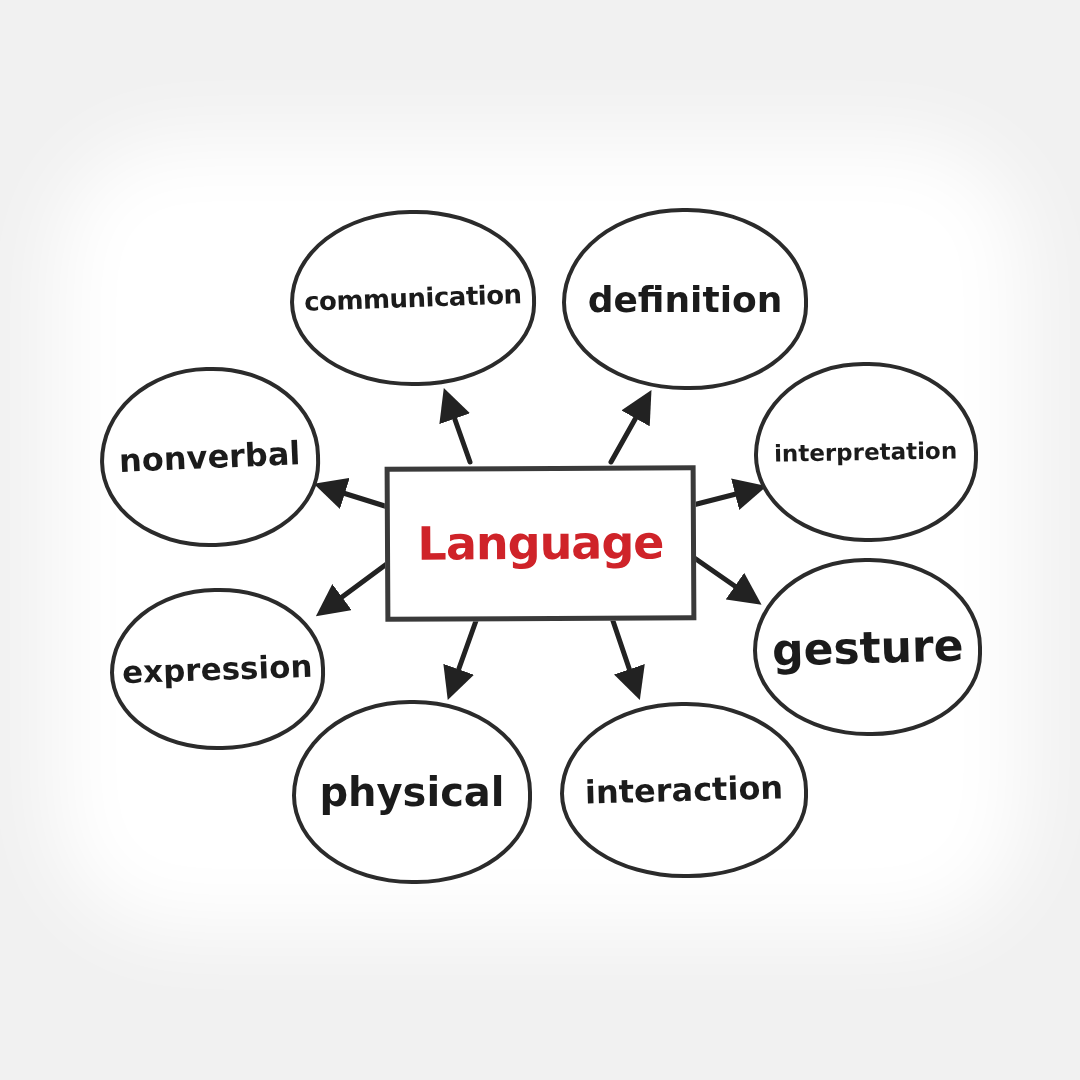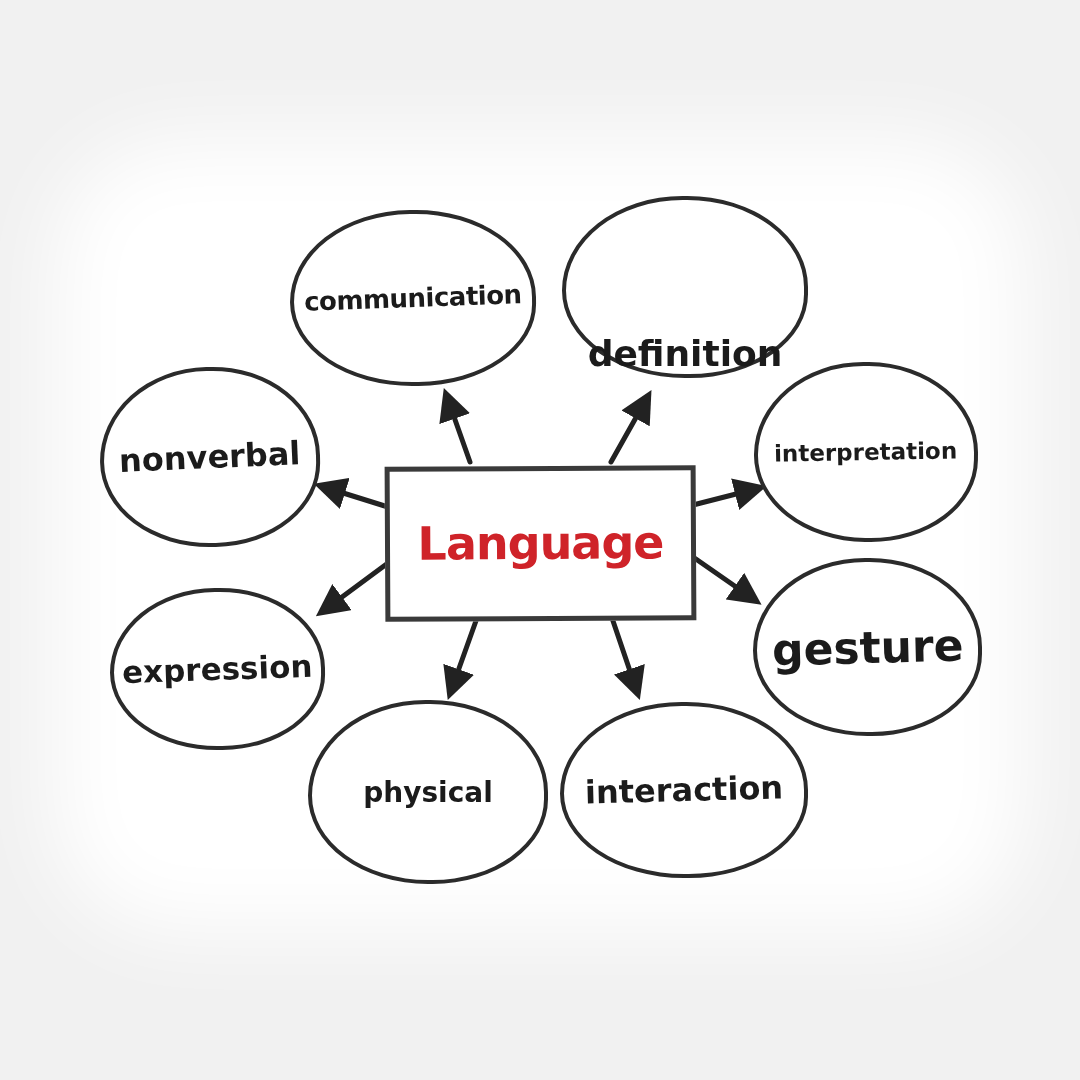--- a/index.html
+++ b/index.html
@@ -34,26 +34,26 @@
     background: #ffffff;
     border: 4px solid #2b2b2b;
     box-sizing: border-box;
     color: #1b1b1b;
     font-weight: bold;
     text-align: center;
   }
   .ellipse { border-radius: 50% 50% 49% 51% / 53% 51% 47% 49%; }
 
   .node-communication  { left: 290px; top: 210px; width: 246px; height: 176px; font-size: 26px; letter-spacing: -0.5px; transform: rotate(-0.5deg); }
-  .node-definition     { left: 562px; top: 196px; width: 246px; height: 182px; font-size: 36px; align-items: flex-end; }
+  .node-definition     { left: 562px; top: 208px; width: 246px; height: 182px; font-size: 36px; }
   .node-nonverbal      { left: 100px; top: 367px; width: 220px; height: 180px; font-size: 32px; transform: rotate(-1deg); }
   .node-interpretation { left: 754px; top: 362px; width: 224px; height: 180px; font-size: 23px; transform: rotate(0.5deg); }
   .node-expression     { left: 110px; top: 588px; width: 215px; height: 162px; font-size: 31px; transform: rotate(-0.5deg); }
   .node-gesture        { left: 753px; top: 558px; width: 229px; height: 178px; font-size: 44px; }
-  .node-physical       { left: 308px; top: 700px; width: 240px; height: 184px; font-size: 28px; }
+  .node-physical       { left: 292px; top: 700px; width: 240px; height: 184px; font-size: 40px; }
   .node-interaction    { left: 560px; top: 702px; width: 248px; height: 176px; font-size: 32px; }
 
   .node-label { transform: rotate(-1.5deg); display: inline-block; }
   .node-definition .node-label, .node-physical .node-label { transform: none; }
 
   .center-topic {
     position: absolute;
     left: 385px; top: 466px; width: 311px; height: 155px;
     z-index: 2;
     background: #ffffff;

